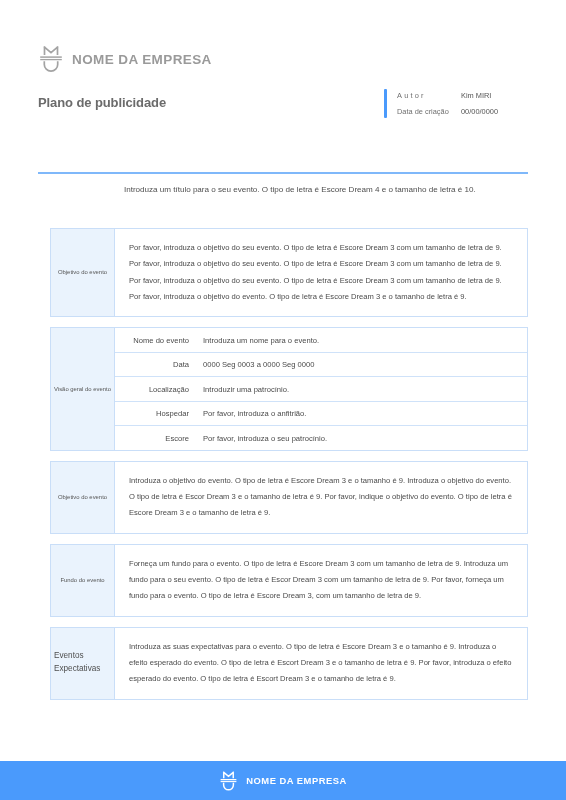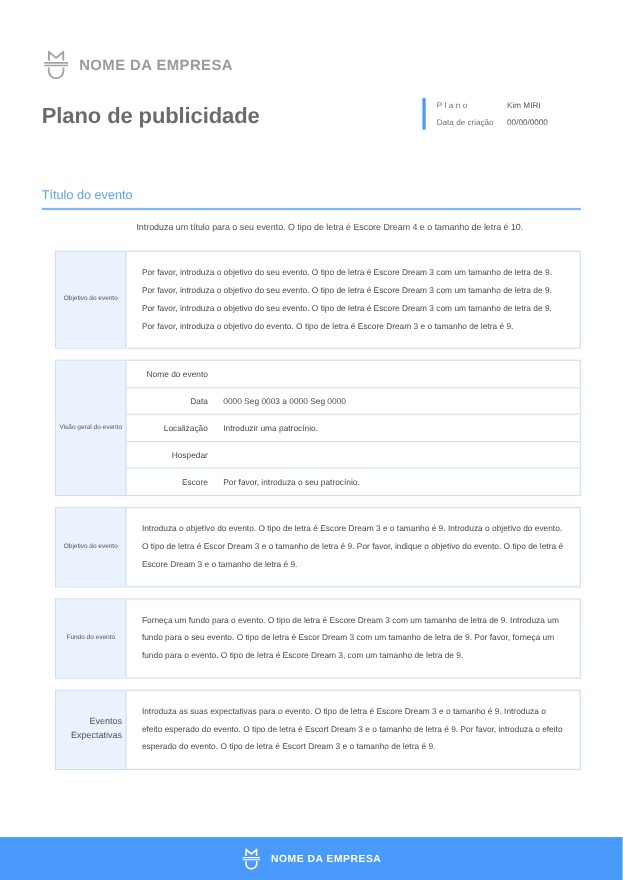--- a/index.html
+++ b/index.html
@@ -41,21 +41,21 @@
   }
   .brand-name {
     font-size: 13.5px;
     font-weight: 600;
     letter-spacing: 0.4px;
     color: #9a9a9a;
     white-space: nowrap;
   }
   .doc-title {
     margin-top: 21px;
-    font-size: 20px;
+    font-size: 13px;
     font-weight: 700;
     color: #6b6b6b;
     letter-spacing: -0.1px;
   }
 
   
   .meta {
     position: absolute;
     left: 384px;
     top: 89px;
@@ -133,21 +133,21 @@
     box-sizing: border-box;
   }
   .block-label {
     background: #eaf3fd;
     border-right: 1px solid #c9def8;
     width: 64px;
     flex: 0 0 64px;
     display: flex;
     align-items: center;
     justify-content: center;
-    text-align: right;
+    text-align: left;
     font-size: 5.9px;
     color: #555555;
     padding: 19px 3px;
     box-sizing: border-box;
     line-height: 1.5;
   }
   .block-label.big {
     font-size: 8.2px;
     line-height: 1.55;
     color: #4f4f4f;
@@ -237,61 +237,62 @@
       </span>
       <span class="brand-name">NOME DA EMPRESA</span>
     </div>
     <div class="doc-title">Plano de publicidade</div>
   </div>
 
   <div class="meta">
     <div class="meta-bar"></div>
     <div class="meta-rows">
       <div class="meta-row">
-        <span class="meta-label spaced">Plano</span>
+        <span class="meta-label spaced">Autor</span>
         <span class="meta-value">Kim MIRI</span>
       </div>
       <div class="meta-row">
         <span class="meta-label">Data de criação</span>
         <span class="meta-value">00/00/0000</span>
       </div>
     </div>
   </div>
 
   <div class="section-title-wrap">
-    <div class="section-title">Título do evento</div>
     <div class="section-rule"></div>
     <div class="section-helper">Introduza um título para o seu evento. O tipo de letra é Escore Dream 4 e o tamanho de letra é 10.</div>
   </div>
 
   <div class="blocks">
 
     <div class="block">
       <div class="block-label">Objetivo do evento</div>
       <div class="block-body">
         <p>Por favor, introduza o objetivo do seu evento. O tipo de letra é Escore Dream 3 com um tamanho de letra de 9. Por favor, introduza o objetivo do seu evento. O tipo de letra é Escore Dream 3 com um tamanho de letra de 9. Por favor, introduza o objetivo do seu evento. O tipo de letra é Escore Dream 3 com um tamanho de letra de 9. Por favor, introduza o objetivo do evento. O tipo de letra é Escore Dream 3 e o tamanho de letra é 9.</p>
       </div>
     </div>
 
     <div class="block">
       <div class="block-label">Visão geral do evento</div>
       <div class="overview-rows">
         <div class="ov-row">
           <div class="ov-key">Nome do evento</div>
+          <div class="ov-val">Introduza um nome para o evento.</div>
         </div>
         <div class="ov-row">
           <div class="ov-key">Data</div>
           <div class="ov-val">0000 Seg 0003 a 0000 Seg 0000</div>
         </div>
         <div class="ov-row">
           <div class="ov-key">Localização</div>
           <div class="ov-val">Introduzir uma patrocínio.</div>
         </div>
         <div class="ov-row">
           <div class="ov-key">Hospedar</div>
+          <div class="ov-val">Por favor, introduza o anfitrião.</div>
         </div>
         <div class="ov-row">
           <div class="ov-key">Escore</div>
           <div class="ov-val">Por favor, introduza o seu patrocínio.</div>
         </div>
       </div>
     </div>
 
     <div class="block">
       <div class="block-label">Objetivo do evento</div>

